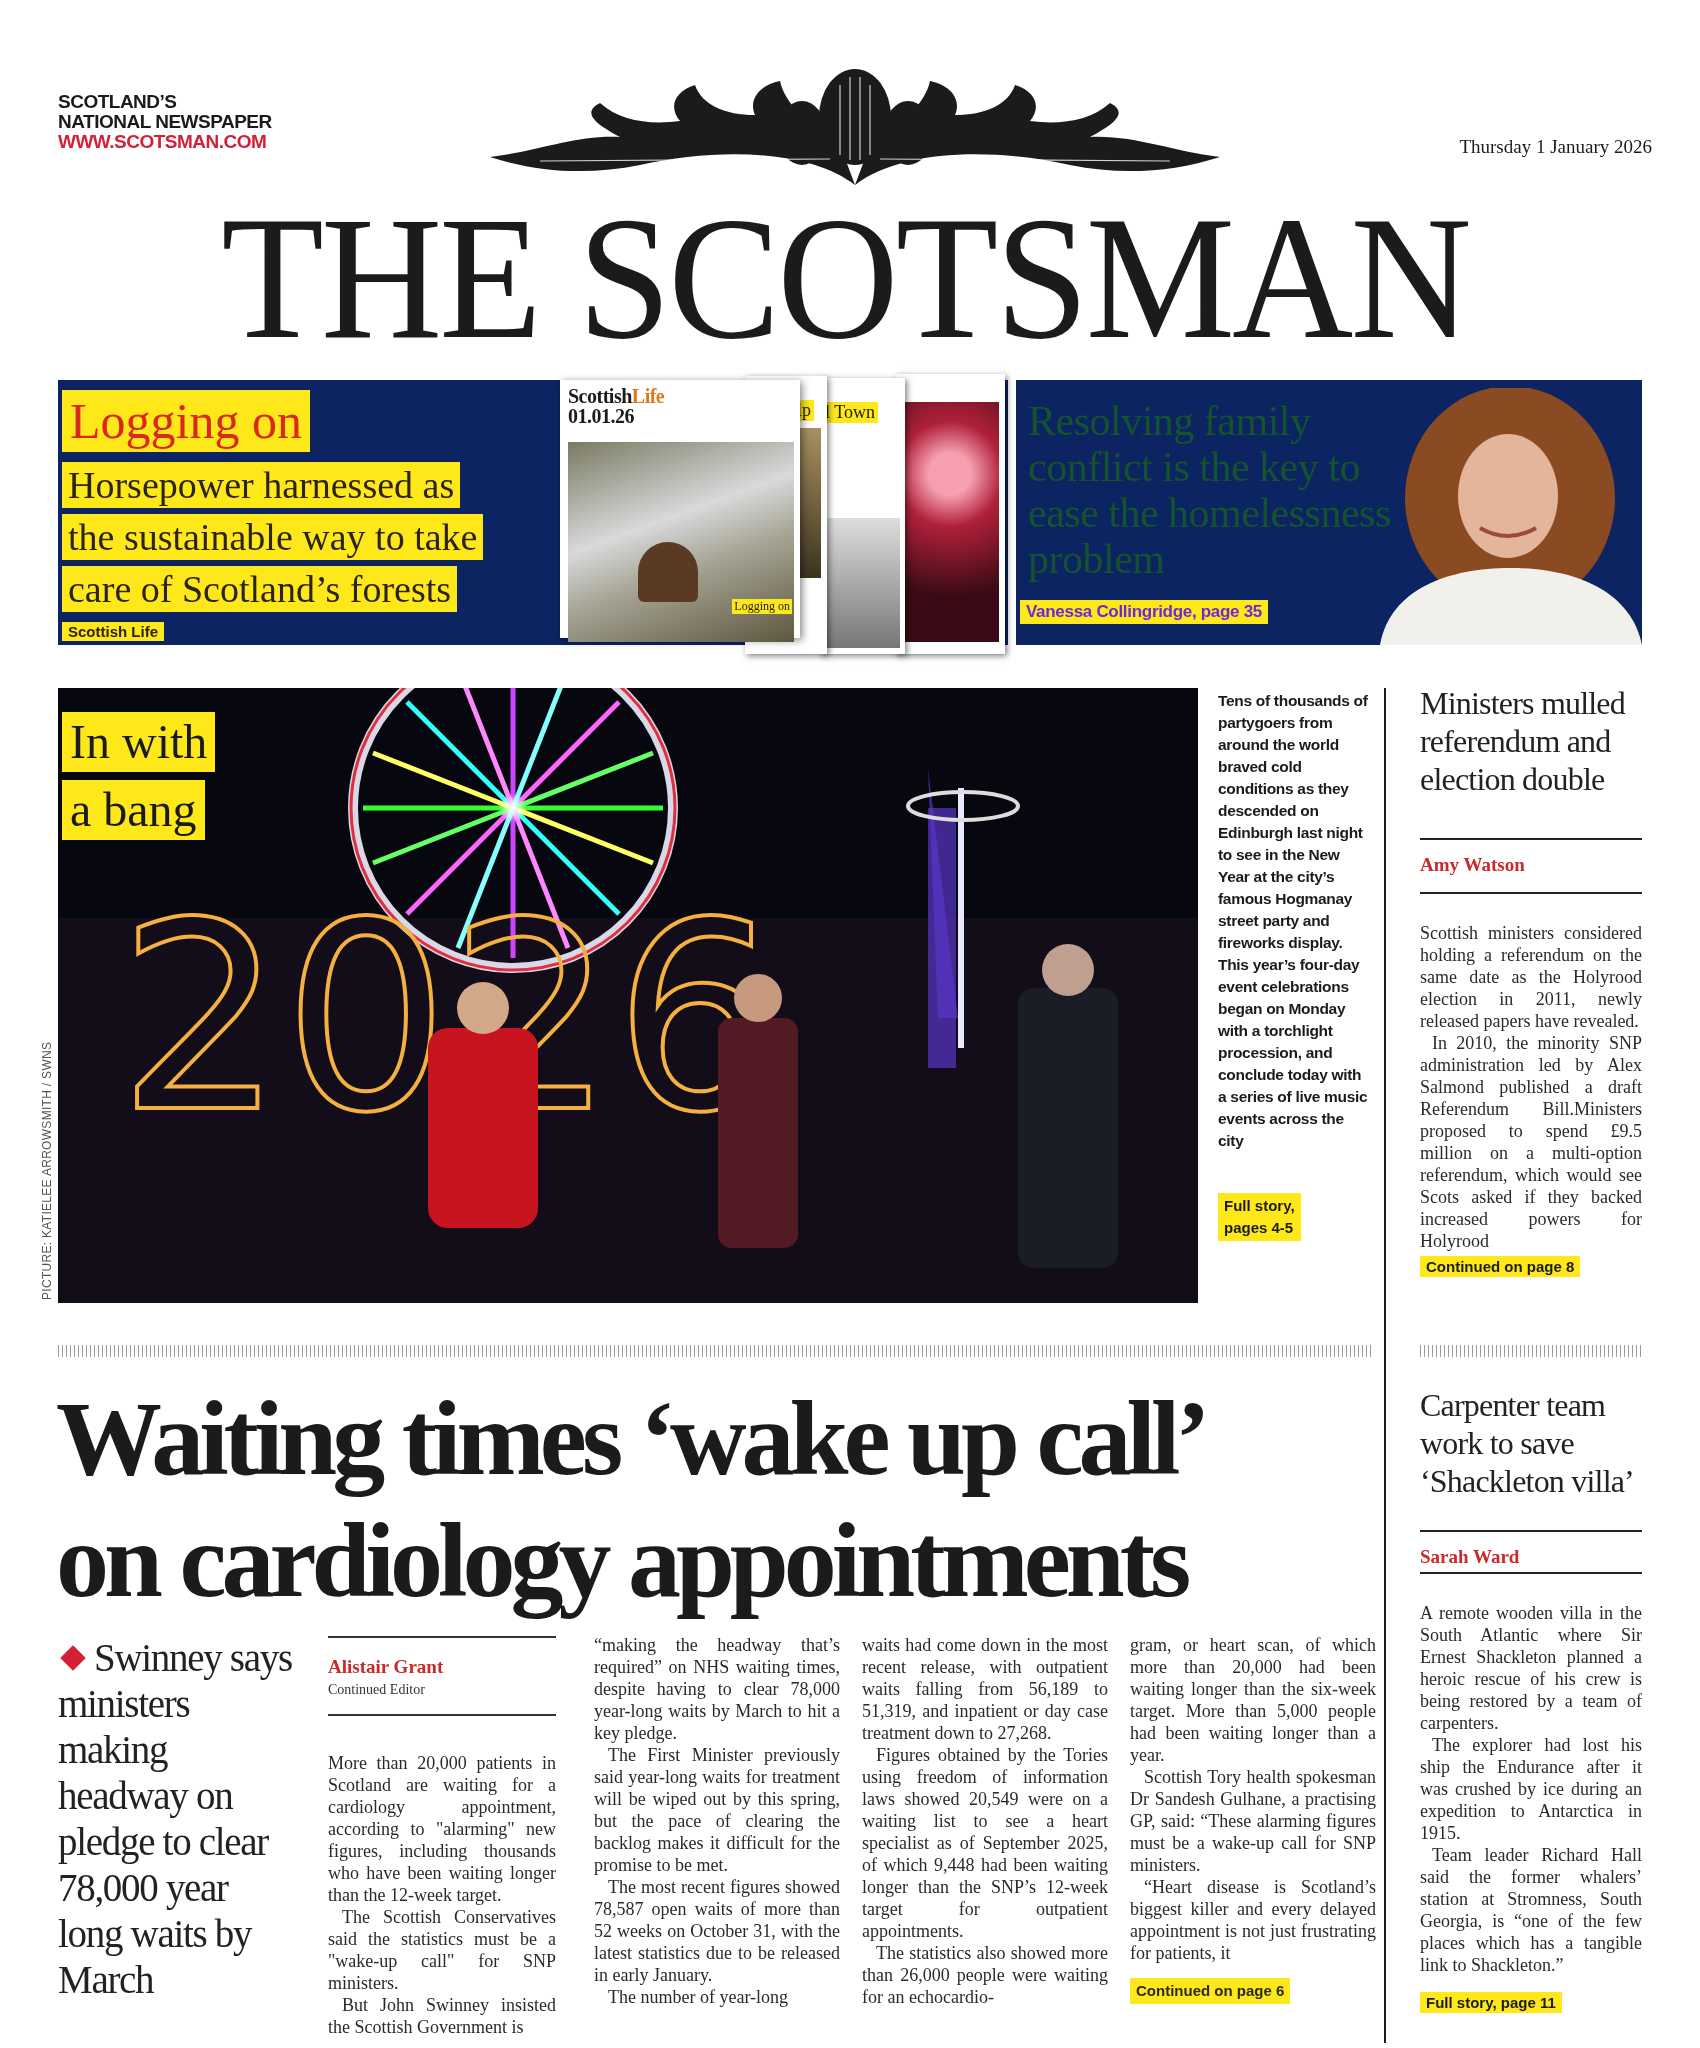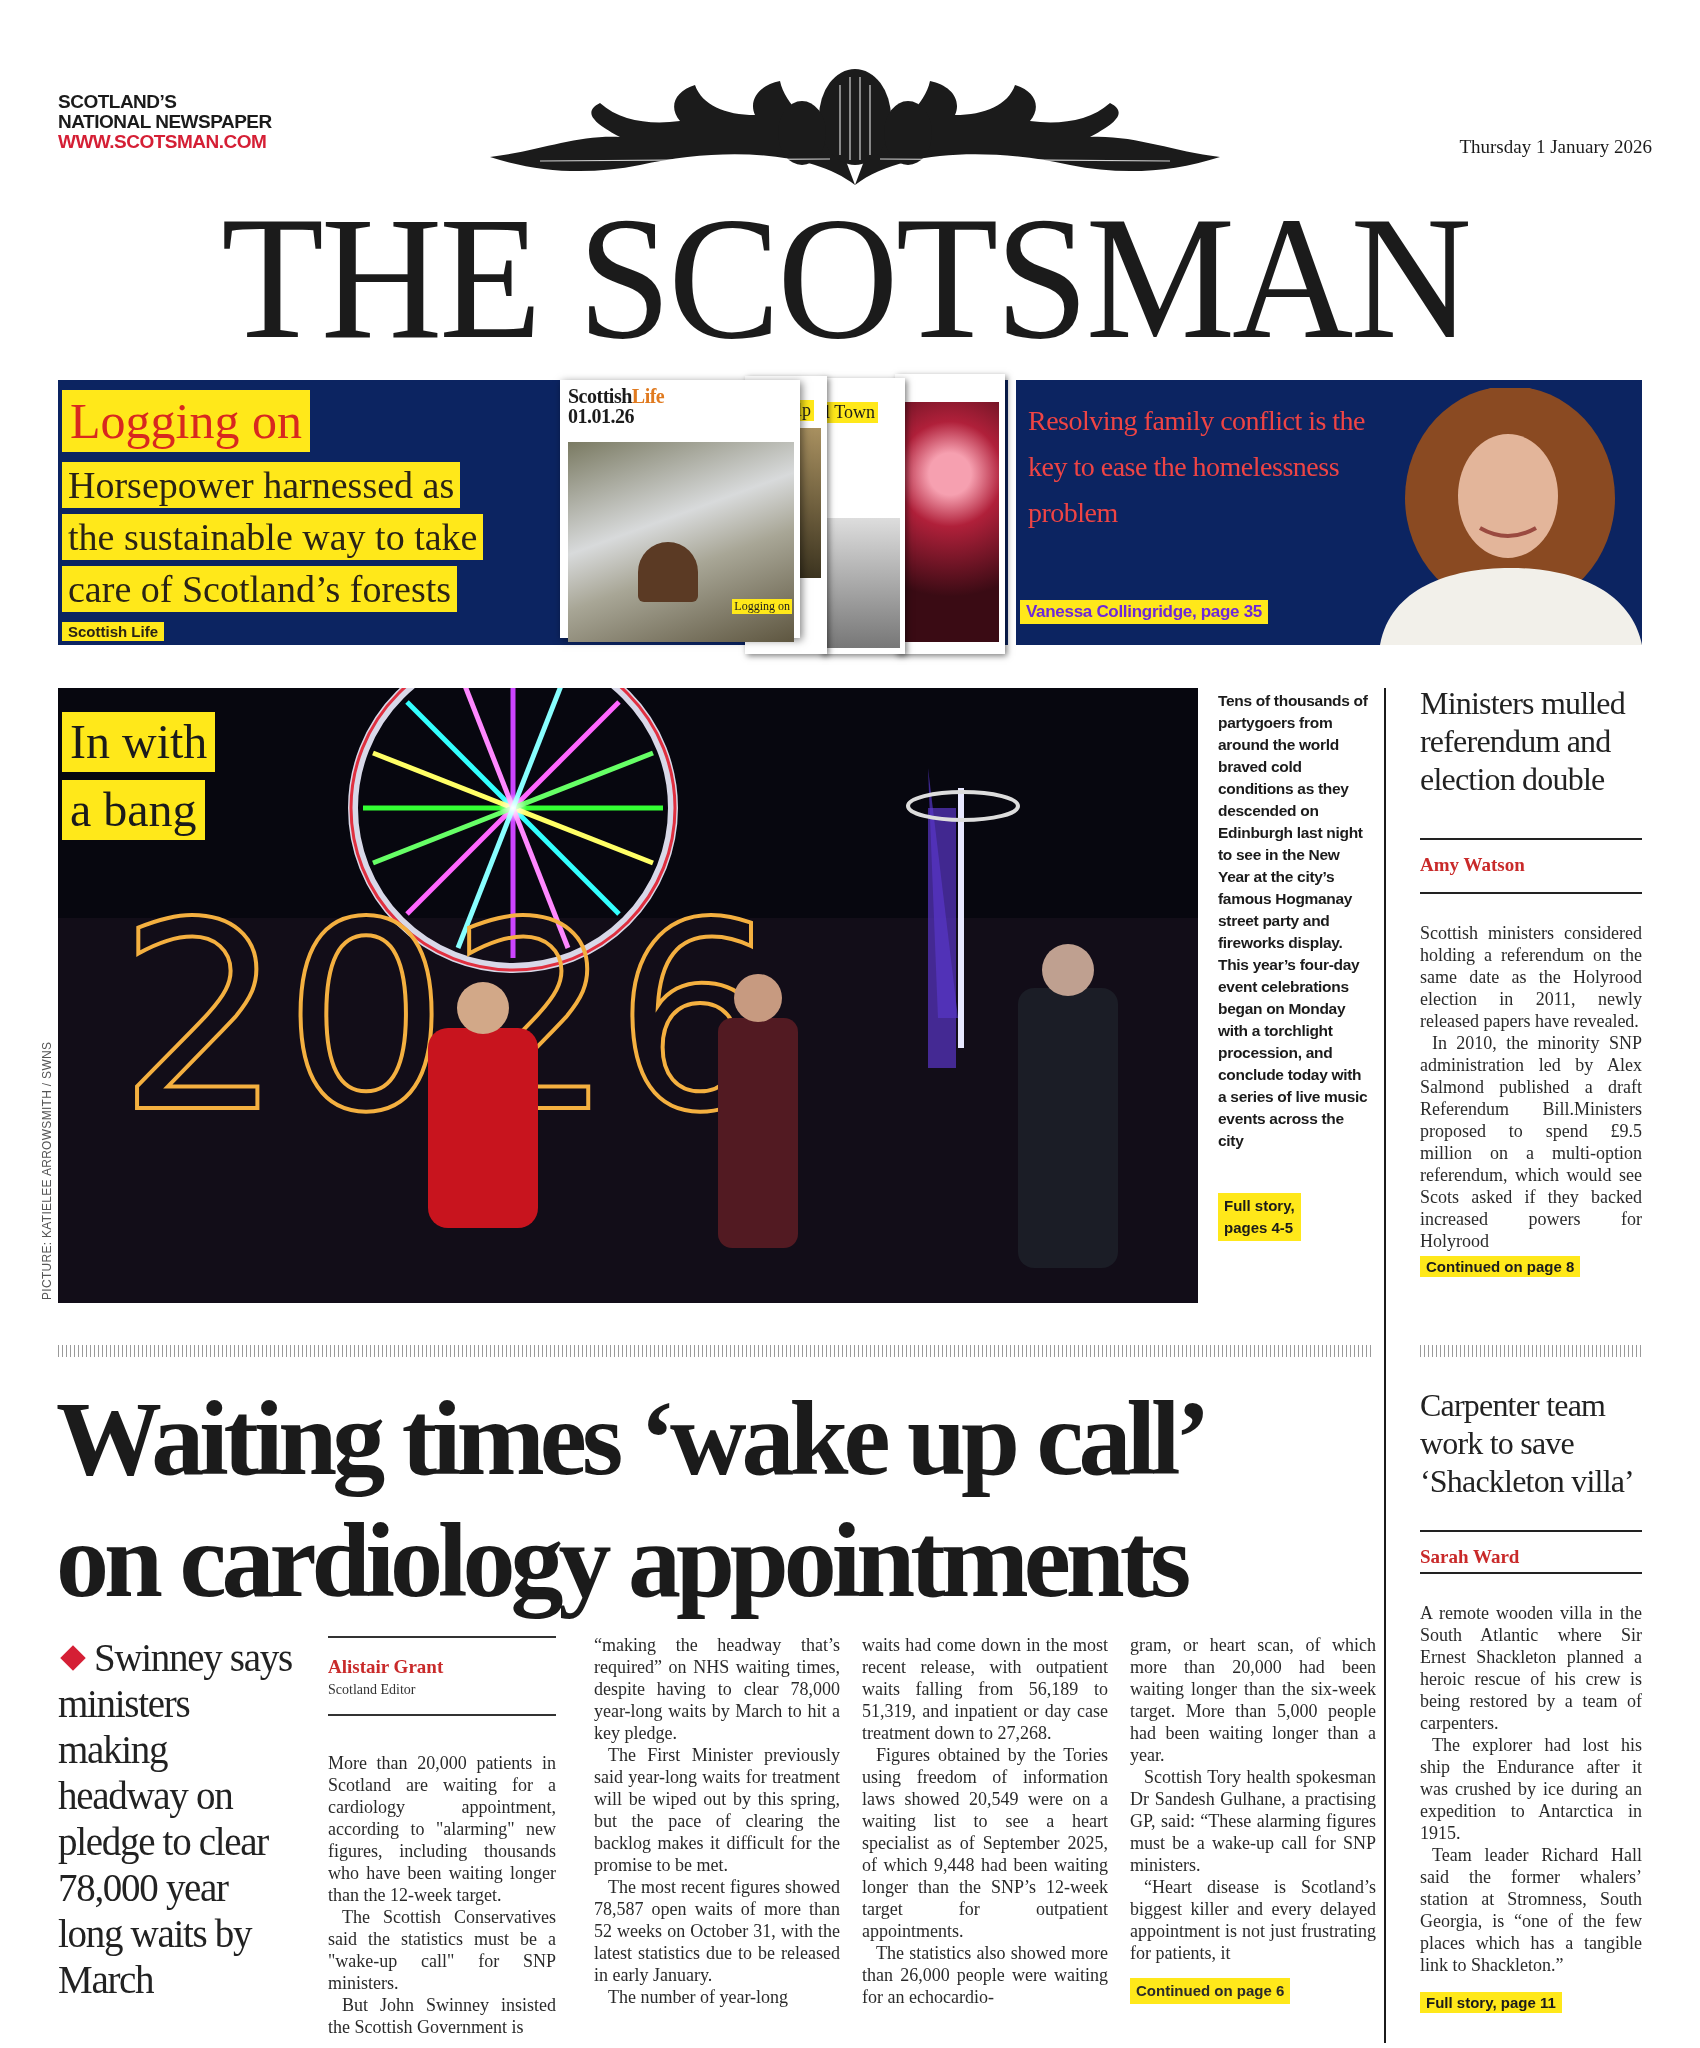--- a/index.html
+++ b/index.html
@@ -13,21 +13,21 @@
   .strap .red{color:#d51f35;}
   .date{right:48px;top:136px;font-size:19px;}
   .thistle{left:480px;top:55px;width:750px;height:135px;}
   .masthead{left:150px;top:188px;width:1390px;text-align:center;font-size:168px;line-height:170px;font-weight:normal;letter-spacing:-3px;transform:scaleY(1.05);transform-origin:top;}
   
   .banner-left{left:58px;top:380px;width:950px;height:265px;background:#0c2461;}
   .banner-right{left:1016px;top:380px;width:626px;height:265px;background:#0c2461;overflow:hidden;}
   .bl-kicker{left:62px;top:390px;font-size:50px;line-height:62px;color:#d8281f;padding:0 8px;}
   .bl-line{left:62px;font-size:38px;line-height:46px;padding:0 6px;color:#2a2316;}
   .bl-tag{left:62px;top:622px;font-size:15px;font-weight:bold;padding:1px 6px;color:#2a2316;}
-  .br-head{left:1028px;top:398px;width:380px;font-size:28px;line-height:46px;color:#ef4444;letter-spacing:-0.5px;}
+  .br-head{left:1028px;top:398px;width:380px;font-size:42px;line-height:46px;color:#14532d;letter-spacing:-0.5px;}
   .br-tag{left:1020px;top:600px;font-size:17px;font-weight:bold;padding:2px 6px;color:#6d28d9;letter-spacing:-0.3px;}
   .portrait{left:1360px;top:388px;width:282px;height:257px;}
   .supps{left:555px;top:372px;width:455px;height:290px;}
   
   .photo{left:58px;top:688px;width:1140px;height:615px;background:#f9a8d4;overflow:hidden;}
   .photo-kicker{left:62px;top:712px;font-size:48px;line-height:60px;color:#1b1b1b;}
   .photo-kicker span{display:inline-block;background:#ffe81a;padding:0 8px;margin-bottom:8px;}
   .credit{left:40px;top:1300px;font-size:12px;color:#555;transform:rotate(-90deg);transform-origin:left top;white-space:nowrap;letter-spacing:0.3px;}
   .caption{left:1218px;top:690px;width:150px;font-size:15.5px;line-height:22px;font-weight:bold;letter-spacing:-0.3px;}
   .cap-tag{left:1218px;top:1193px;font-size:15px;line-height:22px;font-weight:bold;padding:2px 6px;}
@@ -209,21 +209,21 @@
 <div class="abs lead-head serif">
   <div>Waiting times ‘wake up call’</div>
   <div>on cardiology appointments</div>
 </div>
 
 <div class="abs standfirst serif"><span class="diamond"></span><span>Swinney says ministers making headway on pledge to clear 78,000 year long waits by March</span></div>
 
 <div class="abs byline-box">
   <div class="rule"></div>
   <div class="name serif">Alistair Grant</div>
-  <div class="role serif">Scotland Editor</div>
+  <div class="role serif">Continued Editor</div>
   <div class="rule"></div>
 </div>
 
 <div class="abs col serif" style="left:328px;top:1752px;width:228px;">
   <p>More than 20,000 patients in Scotland are waiting for a cardiology appointment, according to "alarming" new figures, including thousands who have been waiting longer than the 12-week target.</p>
   <p class="i">The Scottish Conservatives said the statistics must be a "wake-up call" for SNP ministers.</p>
   <p class="i">But John Swinney insisted the Scottish Government is</p>
 </div>
 <div class="abs col serif" style="left:594px;top:1634px;width:246px;">
   <p>“making the headway that’s required” on NHS waiting times, despite having to clear 78,000 year-long waits by March to hit a key pledge.</p>

